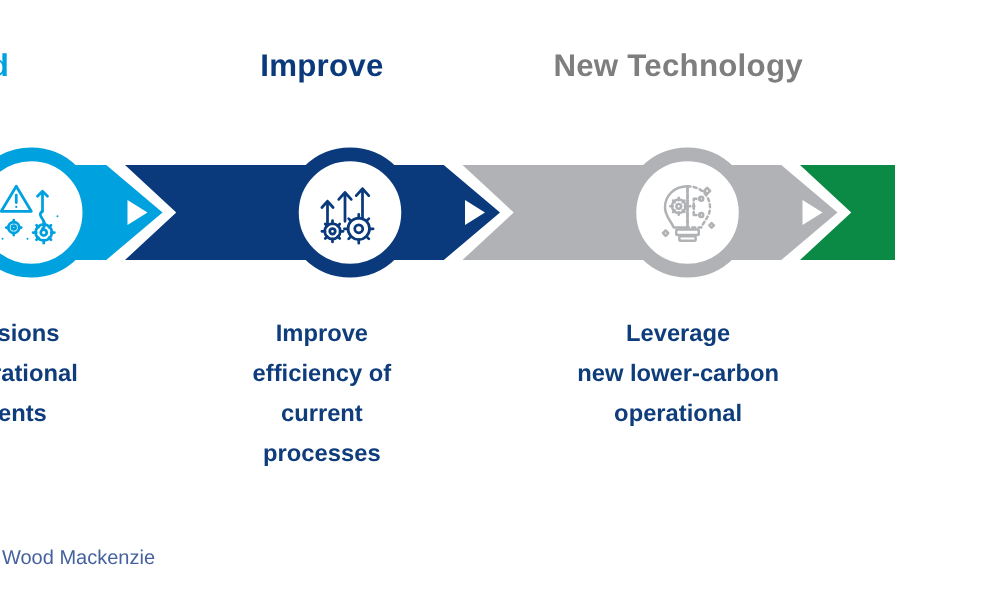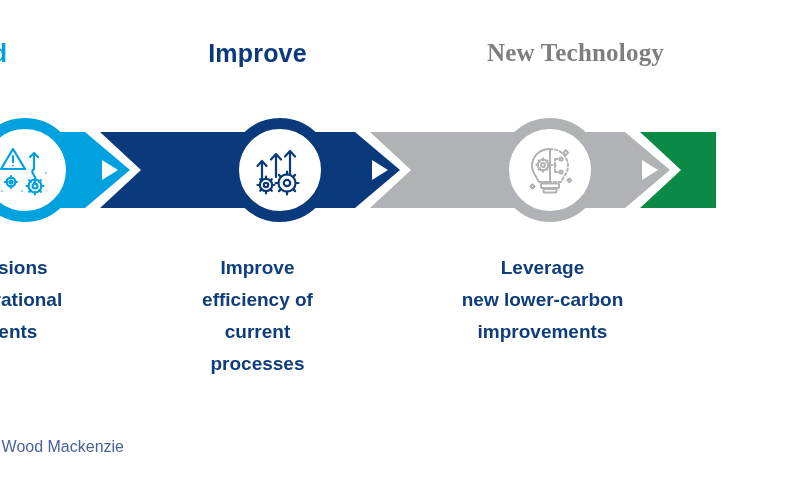--- a/index.html
+++ b/index.html
@@ -36,21 +36,21 @@
     width: 285px;
     text-align: center;
     font-size: 25px;
     font-weight: bold;
     letter-spacing: 0.2px;
     line-height: 34px;
     white-space: nowrap;
   }
   .heading.h0 { left: 0px; }
   .heading.h1 { left: 285px; }
-  .heading.h2 { left: 603px; font-family: Liberation Serif, serif; }
+  .heading.h2 { left: 570px; }
   .heading.h3 { left: 855px; }
 
   
   .band {
     position: absolute;
     left: -170px;
     top: 110px;
     width: 1140px;
     height: 120px;
   }
@@ -228,21 +228,21 @@
   <div class="captions">
     <div class="caption p0" style="color: rgb(15, 61, 124);">Avoid emissions
 through operational
 improvements</div>
     <div class="caption p1" style="color: rgb(15, 61, 124);">Improve
 efficiency of
 current
 processes</div>
     <div class="caption p2" style="color: rgb(15, 61, 124);">Leverage
 new lower-carbon
-improvements</div>
+operational</div>
     <div class="caption p3" style="color: rgb(15, 61, 124);">Compensate for
 hard-to-abate
 emissions with
 carbon offsets</div>
   </div>
 
   <div class="source" style="color: rgb(70, 98, 158);">Source: Wood Mackenzie</div>
 
 </div>
 

